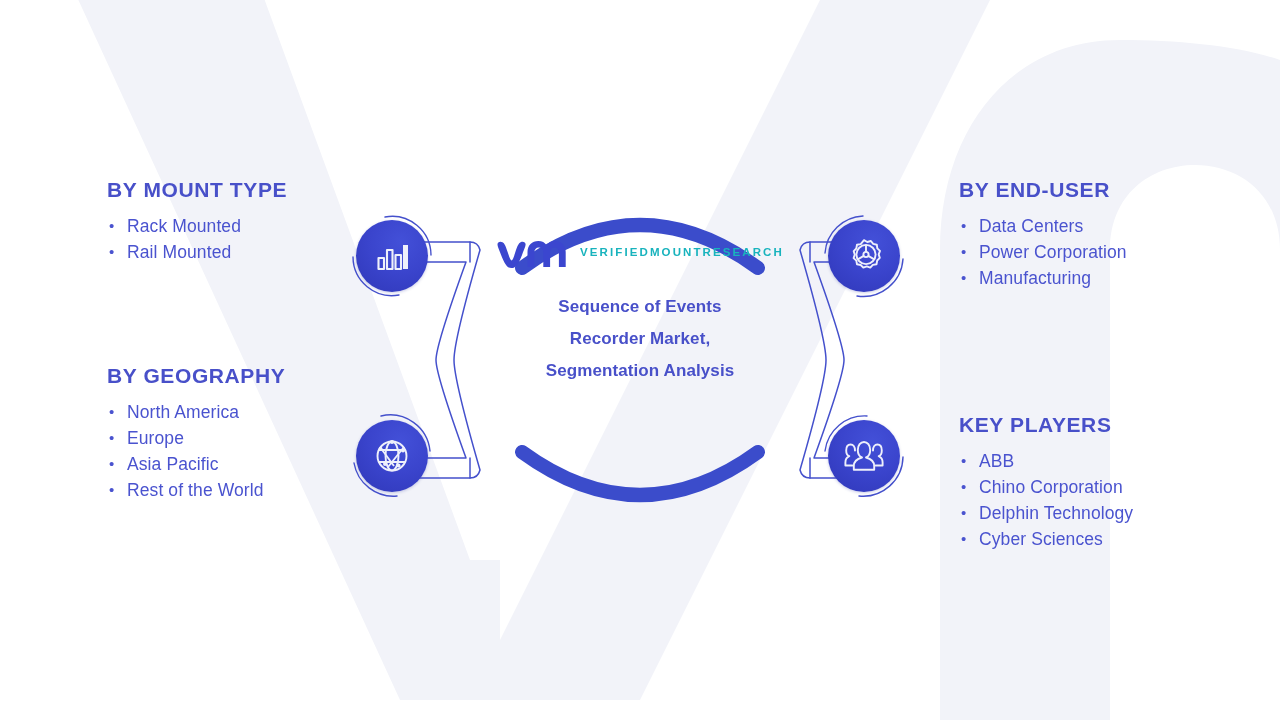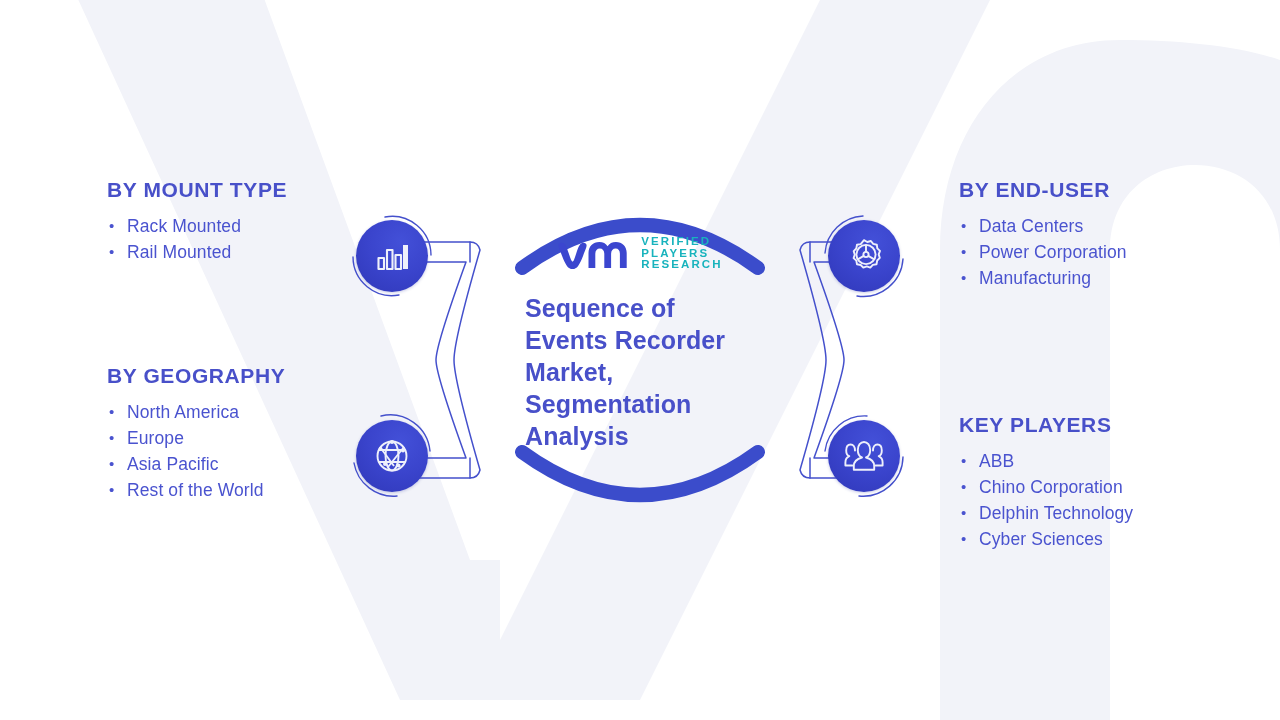--- a/index.html
+++ b/index.html
@@ -97,35 +97,36 @@
   
   #brand-logo {
     display: flex;
     align-items: center;
     gap: 8px;
     margin-top: 8px;
   }
   #brand-mark { display: block; }
   #brand-words {
     display: flex;
-    flex-direction: column;
+    flex-direction: row;
     line-height: 1.02;
   }
   #brand-words span {
     font-size: 11.5px;
     font-weight: 700;
     letter-spacing: 2.1px;
     color: #18b3bd;
     white-space: nowrap;
   }
 
   
   #hub-title {
     margin: 21px 0 0 0;
-    font-size: 25px;
+    text-align: center;
+    font-size: 17px;
     font-weight: 700;
     line-height: 32px;
     color: #4850c9;
     letter-spacing: 0.1px;
     max-width: 230px;
   }
 
   
   #connectors {
     position: absolute;
@@ -264,21 +265,21 @@
                      L 47.3 31.0
                      L 47.3 16.8
                      C 47.3 13.6 45.5 11.6 42.8 11.6
                      C 40.1 11.6 38.3 13.6 38.3 16.8
                      L 38.3 31.0
                      Z"></path>
           </g>
         </svg>
         <div id="brand-words">
           <span>VERIFIED</span>
-          <span>PLAYERS</span>
+          <span>MOUNT</span>
           <span>RESEARCH</span>
         </div>
       </div>
 
       <h1 id="hub-title">Sequence of Events Recorder Market, Segmentation Analysis</h1>
     </div>
   </div>
 
   <div class="node" id="node-mount">
     <svg class="node-ring" viewBox="0 0 90 90" aria-hidden="true">

